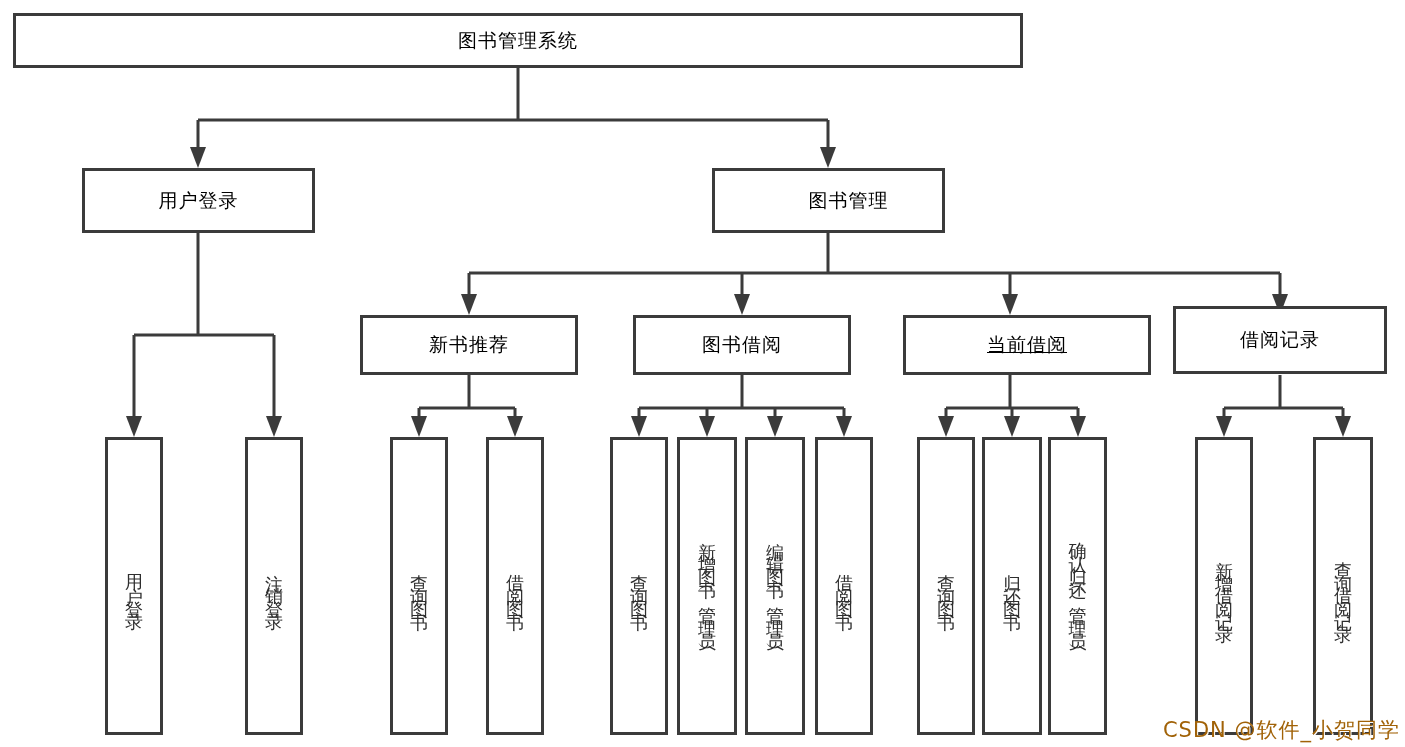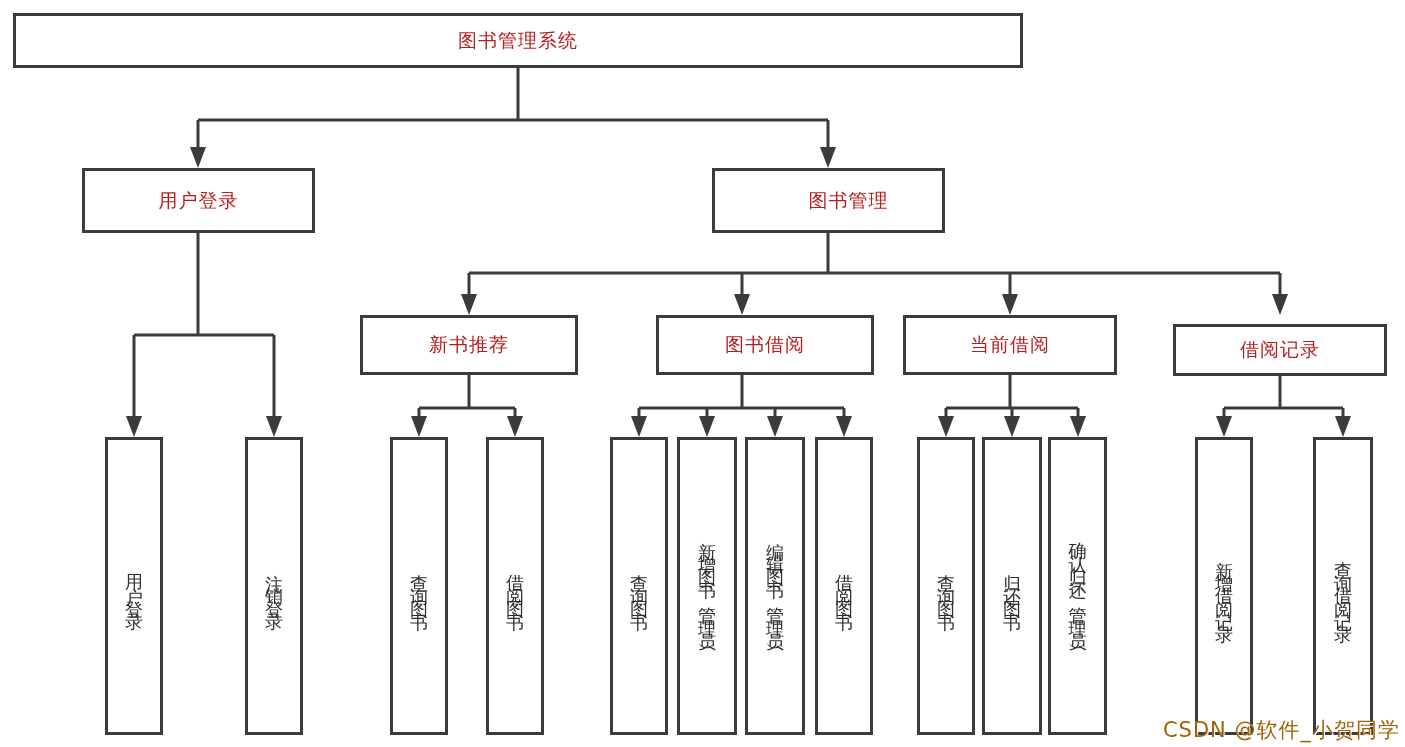--- a/index.html
+++ b/index.html
@@ -5,21 +5,21 @@
   html,body { margin:0; padding:0; background:#fff; }
   .stage {
     position:relative; width:1405px; height:747px; background:#ffffff; overflow:hidden;
     font-family:"DejaVu Sans","Liberation Sans",sans-serif;
   }
   .lines { position:absolute; left:0; top:0; z-index:1; }
   .hbox {
     position:absolute; box-sizing:border-box; z-index:2;
     border:3px solid #3b3b3b; background:#ffffff;
     display:flex; align-items:center; justify-content:center;
-    font-size:19px; color:#b91c1c; letter-spacing:1px;
+    font-size:19px; color:#000000; letter-spacing:1px;
   }
   .vbox {
     position:absolute; box-sizing:border-box; z-index:2;
     border:3px solid #3b3b3b; background:#ffffff;
     display:flex; align-items:center; justify-content:center;
     top:437px; height:298px;
   }
   .vtext {
     writing-mode:vertical-rl; text-orientation:mixed;
     font-size:18px; line-height:1; letter-spacing:13px;
@@ -67,23 +67,23 @@
       <polygon points="1335,416 1351,416 1343,437"></polygon>
     </g>
   </svg>
 
   <div class="hbox" style="left:13px; top:13px; width:1010px; height:55px;">图书管理系统</div>
 
   <div class="hbox" style="left:82px; top:168px; width:233px; height:65px;">用户登录</div>
   <div class="hbox" style="left:712px; top:168px; width:233px; height:65px;padding-left:40px;">图书管理</div>
 
   <div class="hbox" style="left:360px; top:315px; width:218px; height:60px;text-align:right;">新书推荐</div>
-  <div class="hbox" style="left:633px; top:315px; width:218px; height:60px;margin-left:23px;">图书借阅</div>
-  <div class="hbox" style="left:903px; top:315px; width:214px; height:60px;">当前借阅</div>
-  <div class="hbox" style="left:1173px; top:324px; width:214px; height:52px;">借阅记录</div>
+  <div class="hbox" style="left:633px; top:315px; width:218px; height:60px;">图书借阅</div>
+  <div class="hbox" style="left:903px; top:315px; width:248px; height:60px;text-decoration:underline;">当前借阅</div>
+  <div class="hbox" style="left:1173px; top:306px; width:214px; height:68px;">借阅记录</div>
 
   <div class="vbox" style="left:105px; width:58px;">
     <span class="vtext">用户登录</span>
   </div>
   <div class="vbox" style="left:245px; width:58px;">
     <span class="vtext">注销登录</span>
   </div>
 
   <div class="vbox" style="left:390px; width:58px;">
     <span class="vtext">查询图书</span>

